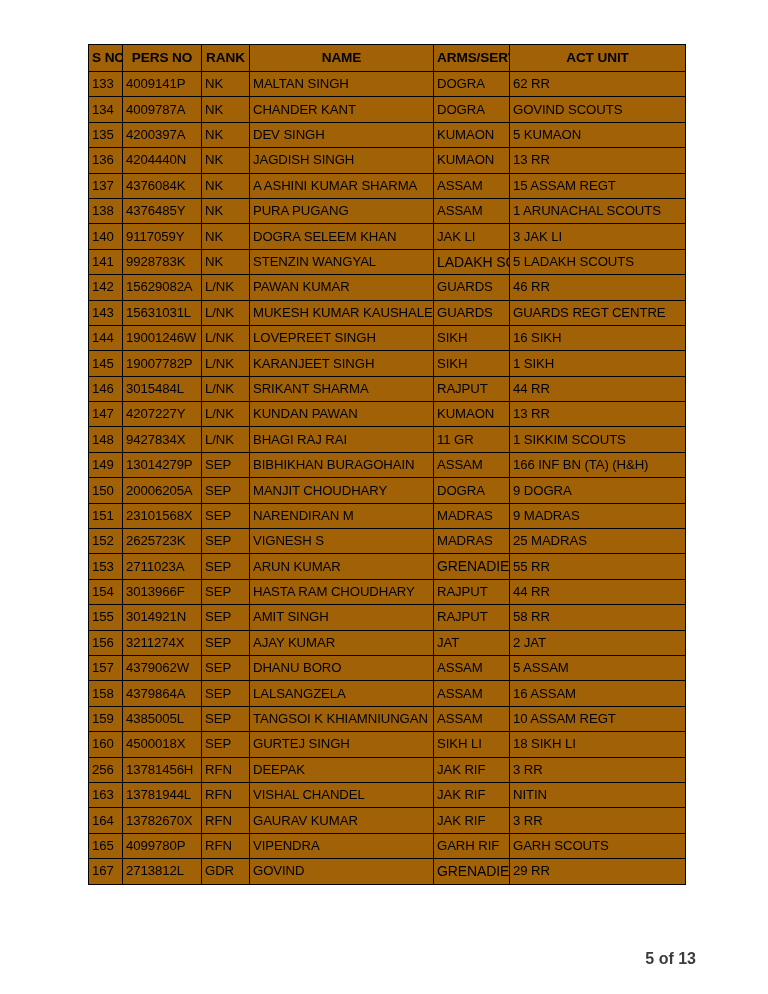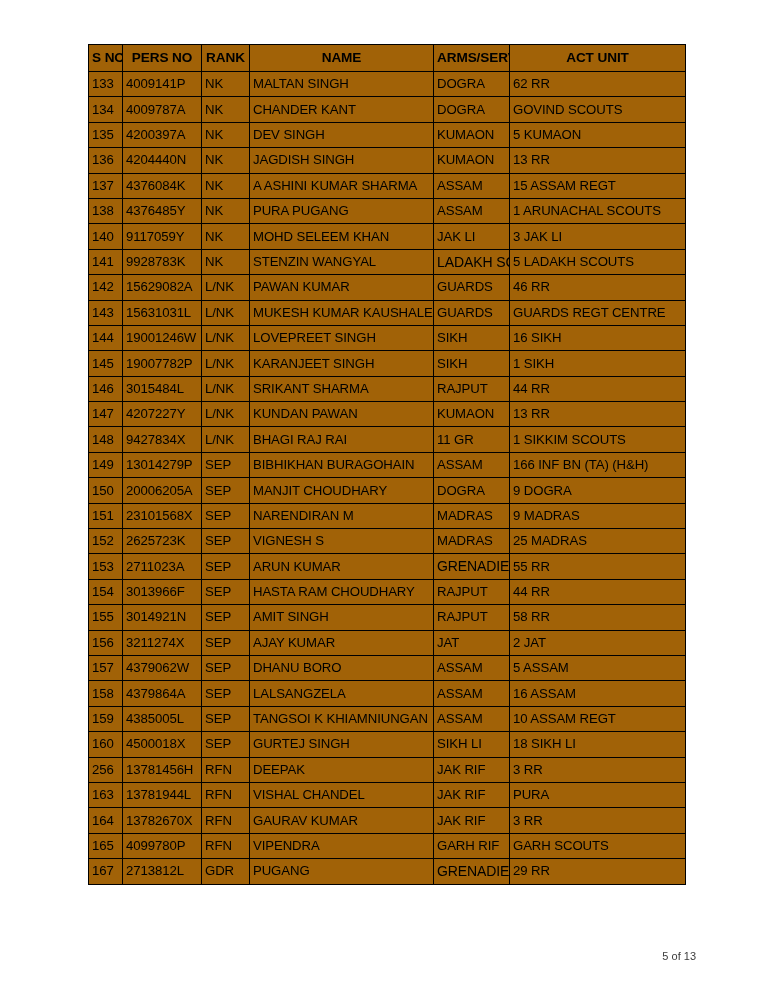--- a/index.html
+++ b/index.html
@@ -83,23 +83,24 @@
   
   td.d-arms.small {
     font-size: 14px;
     letter-spacing: -0.1px;
   }
 
   .footer {
     position: absolute;
     right: 72px;
     top: 950px;
-    font-size: 11px;
+    font-size: 16px;
     color: #3c3c3c;
     font-family: "Liberation Sans", sans-serif;
+    font-weight: bold;
   }
 </style>
 </head>
 <body>
 
 <div class="page">
 
   <div class="table-wrap">
     <table class="roster">
       <colgroup>
@@ -166,21 +167,21 @@
             <td class="d-pers">4376485Y</td>
             <td class="d-rank">NK</td>
             <td class="d-name">PURA PUGANG</td>
             <td class="d-arms">ASSAM</td>
             <td class="d-unit">1 ARUNACHAL SCOUTS</td>
           </tr>
           <tr>
             <td class="d-sno">140</td>
             <td class="d-pers">9117059Y</td>
             <td class="d-rank">NK</td>
-            <td class="d-name">MOHD SELEEM KHAN</td>
+            <td class="d-name">DOGRA SELEEM KHAN</td>
             <td class="d-arms">JAK LI</td>
             <td class="d-unit">3 JAK LI</td>
           </tr>
           <tr>
             <td class="d-sno">141</td>
             <td class="d-pers">9928783K</td>
             <td class="d-rank">NK</td>
             <td class="d-name">STENZIN WANGYAL</td>
             <td class="d-arms small">LADAKH SCOUTS</td>
             <td class="d-unit">5 LADAKH SCOUTS</td>
@@ -344,21 +345,21 @@
             <td class="d-name">DEEPAK</td>
             <td class="d-arms">JAK RIF</td>
             <td class="d-unit">3 RR</td>
           </tr>
           <tr>
             <td class="d-sno">163</td>
             <td class="d-pers">13781944L</td>
             <td class="d-rank">RFN</td>
             <td class="d-name">VISHAL CHANDEL</td>
             <td class="d-arms">JAK RIF</td>
-            <td class="d-unit">PURA</td>
+            <td class="d-unit">NITIN</td>
           </tr>
           <tr>
             <td class="d-sno">164</td>
             <td class="d-pers">13782670X</td>
             <td class="d-rank">RFN</td>
             <td class="d-name">GAURAV KUMAR</td>
             <td class="d-arms">JAK RIF</td>
             <td class="d-unit">3 RR</td>
           </tr>
           <tr>
@@ -366,21 +367,21 @@
             <td class="d-pers">4099780P</td>
             <td class="d-rank">RFN</td>
             <td class="d-name">VIPENDRA</td>
             <td class="d-arms">GARH RIF</td>
             <td class="d-unit">GARH SCOUTS</td>
           </tr>
           <tr>
             <td class="d-sno">167</td>
             <td class="d-pers">2713812L</td>
             <td class="d-rank">GDR</td>
-            <td class="d-name">PUGANG</td>
+            <td class="d-name">GOVIND</td>
             <td class="d-arms small">GRENADIERS</td>
             <td class="d-unit">29 RR</td>
           </tr>
         </tbody>
     </table>
   </div>
 
   <div class="footer">5 of 13</div>
 
 </div>

